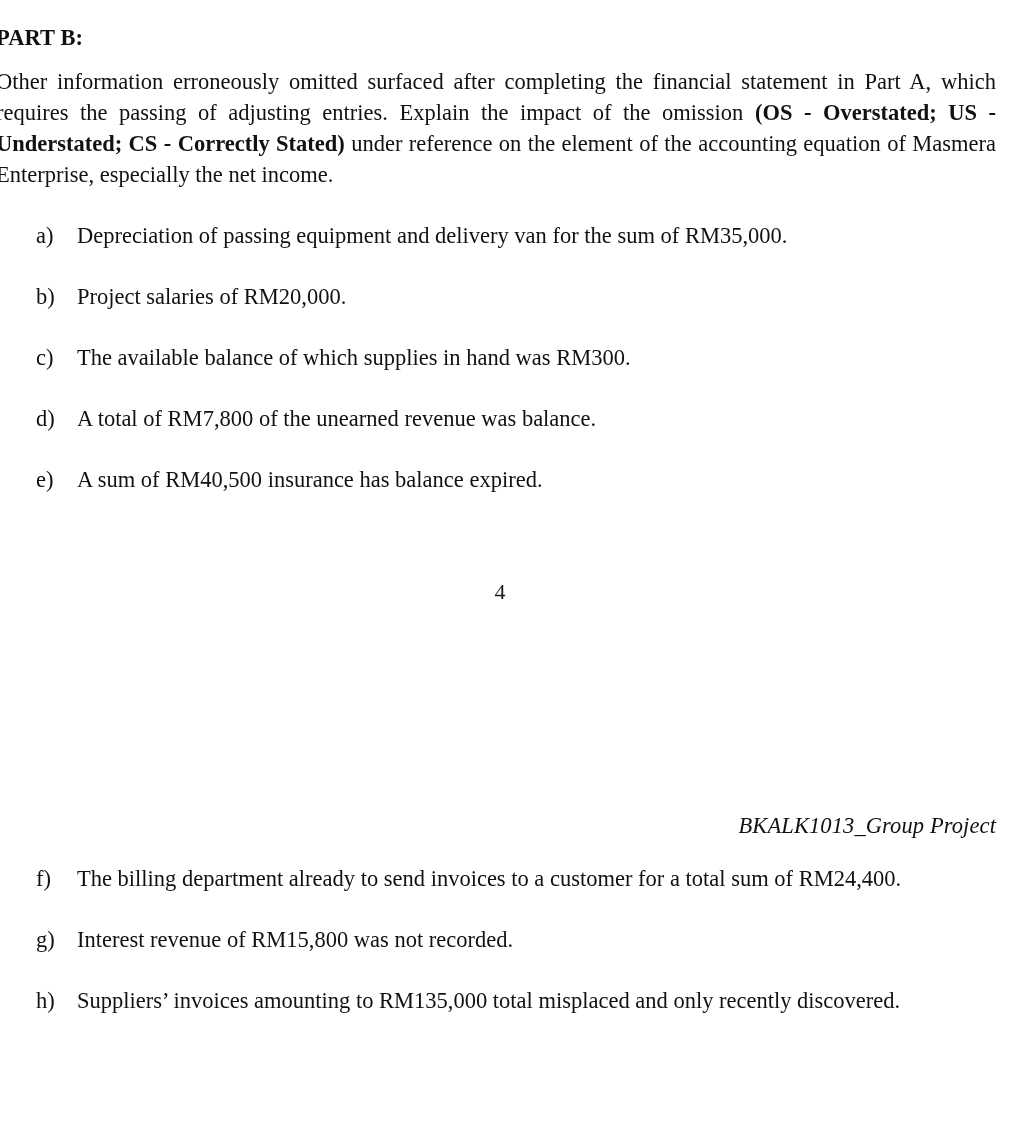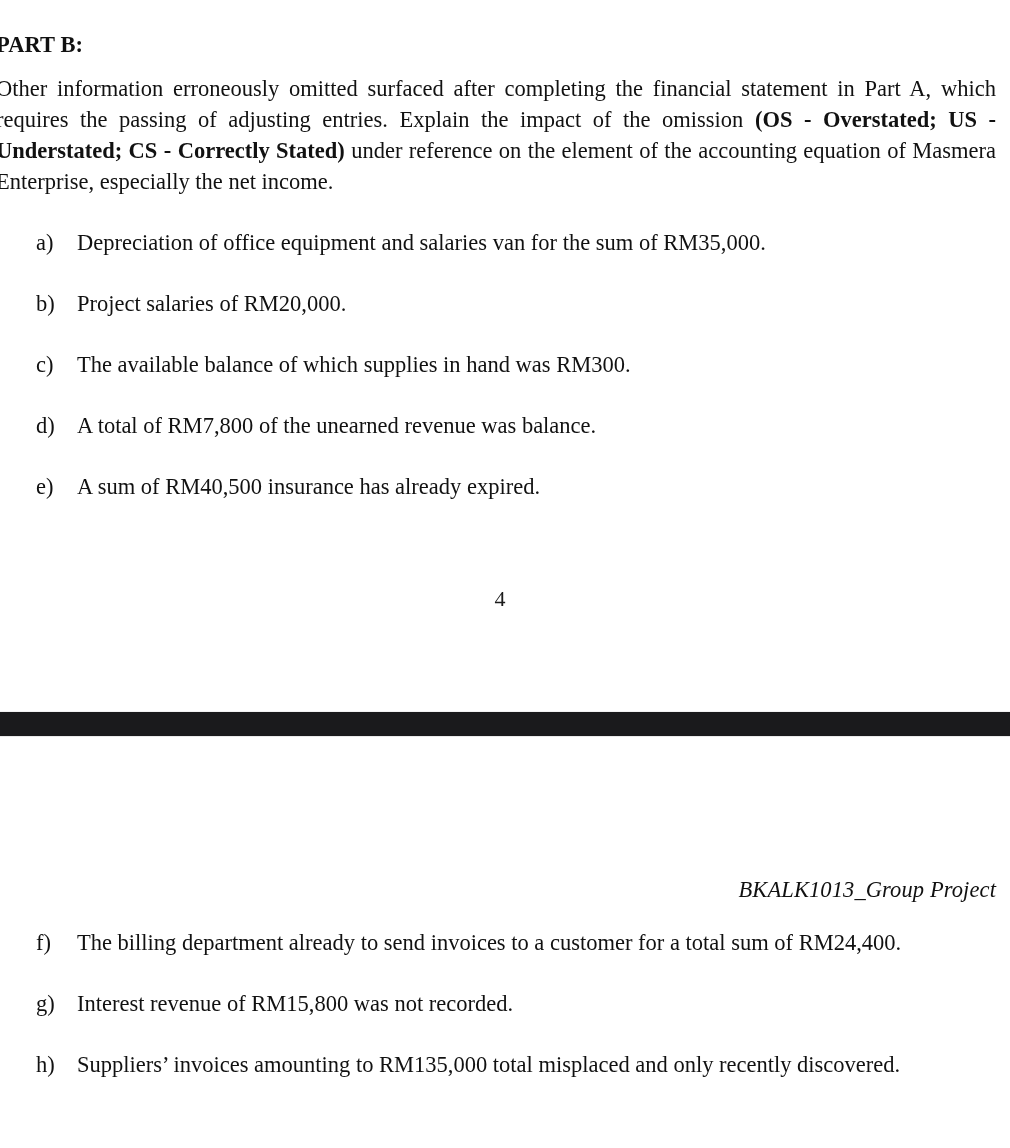--- a/index.html
+++ b/index.html
@@ -17,22 +17,22 @@
     -webkit-font-smoothing: antialiased;
   }
 
   
   .page {
     position: absolute;
     left: 0;
     width: 1010px;
     background: #ffffff;
   }
-  #page-one   { top: 11px;    height: 724px; }
-  #page-two   { top: 764px; height: 308px; text-decoration: underline; }
+  #page-one   { top: 4px;    height: 724px; }
+  #page-two   { top: 700px; height: 308px; text-decoration: underline; }
 
   
   .page-separator {
     position: absolute;
     left: 0;
     top: 712px;
     width: 1010px;
     height: 24px;
     background: #1a1a1c;
     box-shadow: 0 1px 0 #e9e9e9, 0 -1px 0 #f2f2f2;
@@ -127,37 +127,37 @@
   <div class="text-column" style="top:62px;">
     <p class="body-paragraph" style="margin:0;">
       <span>Other information erroneously omitted surfaced after completing the financial statement in Part A, which requires the passing of adjusting entries. Explain the impact of the omission </span><b>(OS - Overstated; US - Understated; CS - Correctly Stated)</b><span> under reference on the element of the accounting equation of Masmera Enterprise, especially the net income.</span>
     </p>
   </div>
 
   <div class="text-column" style="top:216px;">
     <ul class="lettered-list">
       <li class="list-item">
         <span class="list-marker">a)</span>
-        <span class="list-text plain">Depreciation of office equipment and salaries van for the sum of RM35,000.</span>
+        <span class="list-text plain">Depreciation of passing equipment and delivery van for the sum of RM35,000.</span>
       </li>
       <li class="list-item">
         <span class="list-marker">b)</span>
         <span class="list-text plain">Project salaries of RM20,000.</span>
       </li>
       <li class="list-item">
         <span class="list-marker">c)</span>
         <span class="list-text plain">The available balance of which supplies in hand was RM300.</span>
       </li>
       <li class="list-item">
         <span class="list-marker">d)</span>
         <span class="list-text plain">A total of RM7,800 of the unearned revenue was balance.</span>
       </li>
       <li class="list-item">
         <span class="list-marker">e)</span>
-        <span class="list-text plain">A sum of RM40,500 insurance has already expired.</span>
+        <span class="list-text plain">A sum of RM40,500 insurance has balance expired.</span>
       </li>
     </ul>
   </div>
 
   <div class="page-number" style="top:574px;">4</div>
 </div>
 
 <div class="page-separator"></div>
 
 <div class="page" id="page-two">

